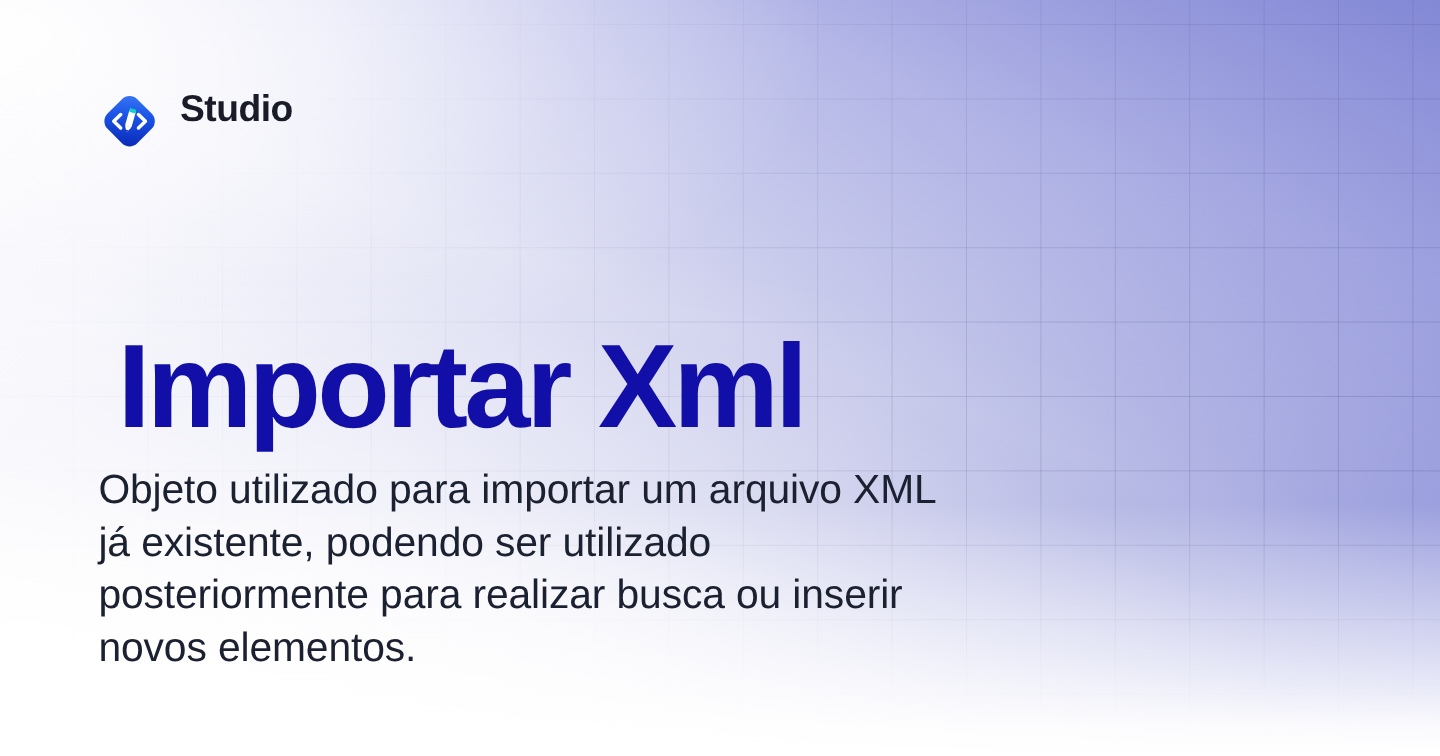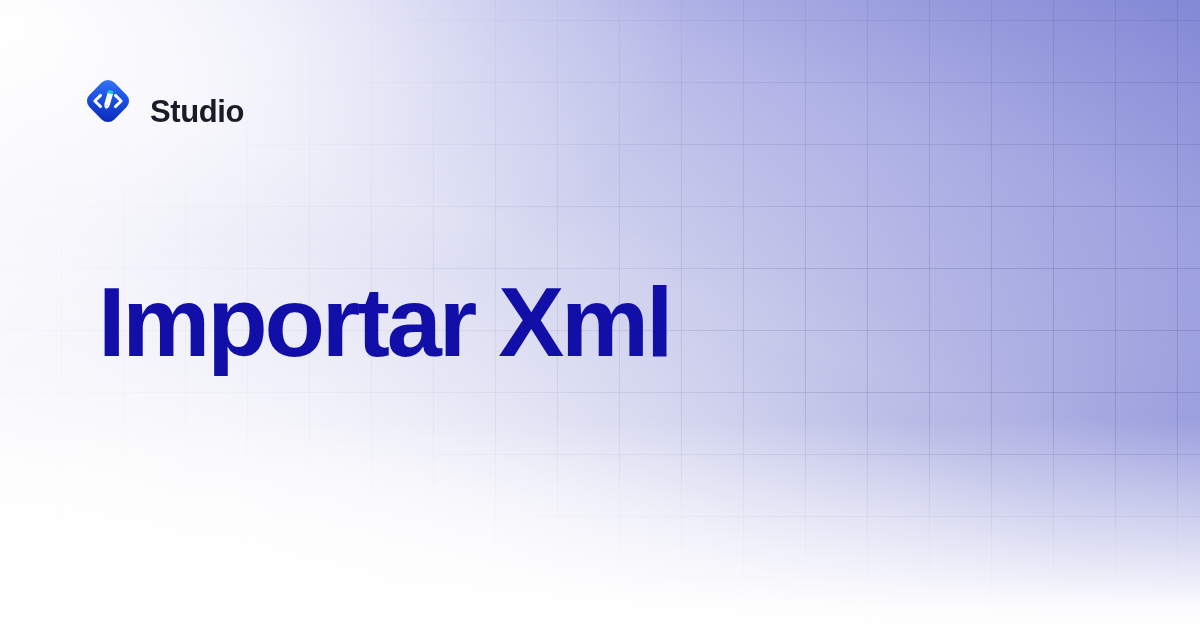--- a/index.html
+++ b/index.html
@@ -106,21 +106,21 @@
     position: absolute;
     inset: 0;
   }
 
   
   .brand {
     position: absolute;
     left: 82px;
     top: 75px;
     display: flex;
-    align-items: flex-end;
+    align-items: flex-start;
     gap: 16px;
   }
   .brand-mark {
     width: 52px;
     height: 52px;
     display: block;
     flex: 0 0 auto;
   }
   .brand-name {
     font-size: 31px;
@@ -196,15 +196,19 @@
           <rect x="23.3" y="15.2" width="5.6" height="3.3" rx="0.9" fill="#12d0c8"></rect>
           <path d="M23.3 30.6 L28.9 30.6 L26.1 35.6 Z" fill="#ffffff"></path>
           <path d="M25.0 33.6 L27.2 33.6 L26.1 35.6 Z" fill="#0a2ab8"></path>
         </g>
       </svg>
       <span class="brand-name">Studio</span>
     </div>
 
     <h1 class="headline">Importar Xml</h1>
 
+    <p class="description">Objeto utilizado para importar um arquivo XML
+já existente, podendo ser utilizado
+posteriormente para realizar busca ou inserir
+novos elementos.</p>
 
   </div>
 </div>
 
 </body></html>

